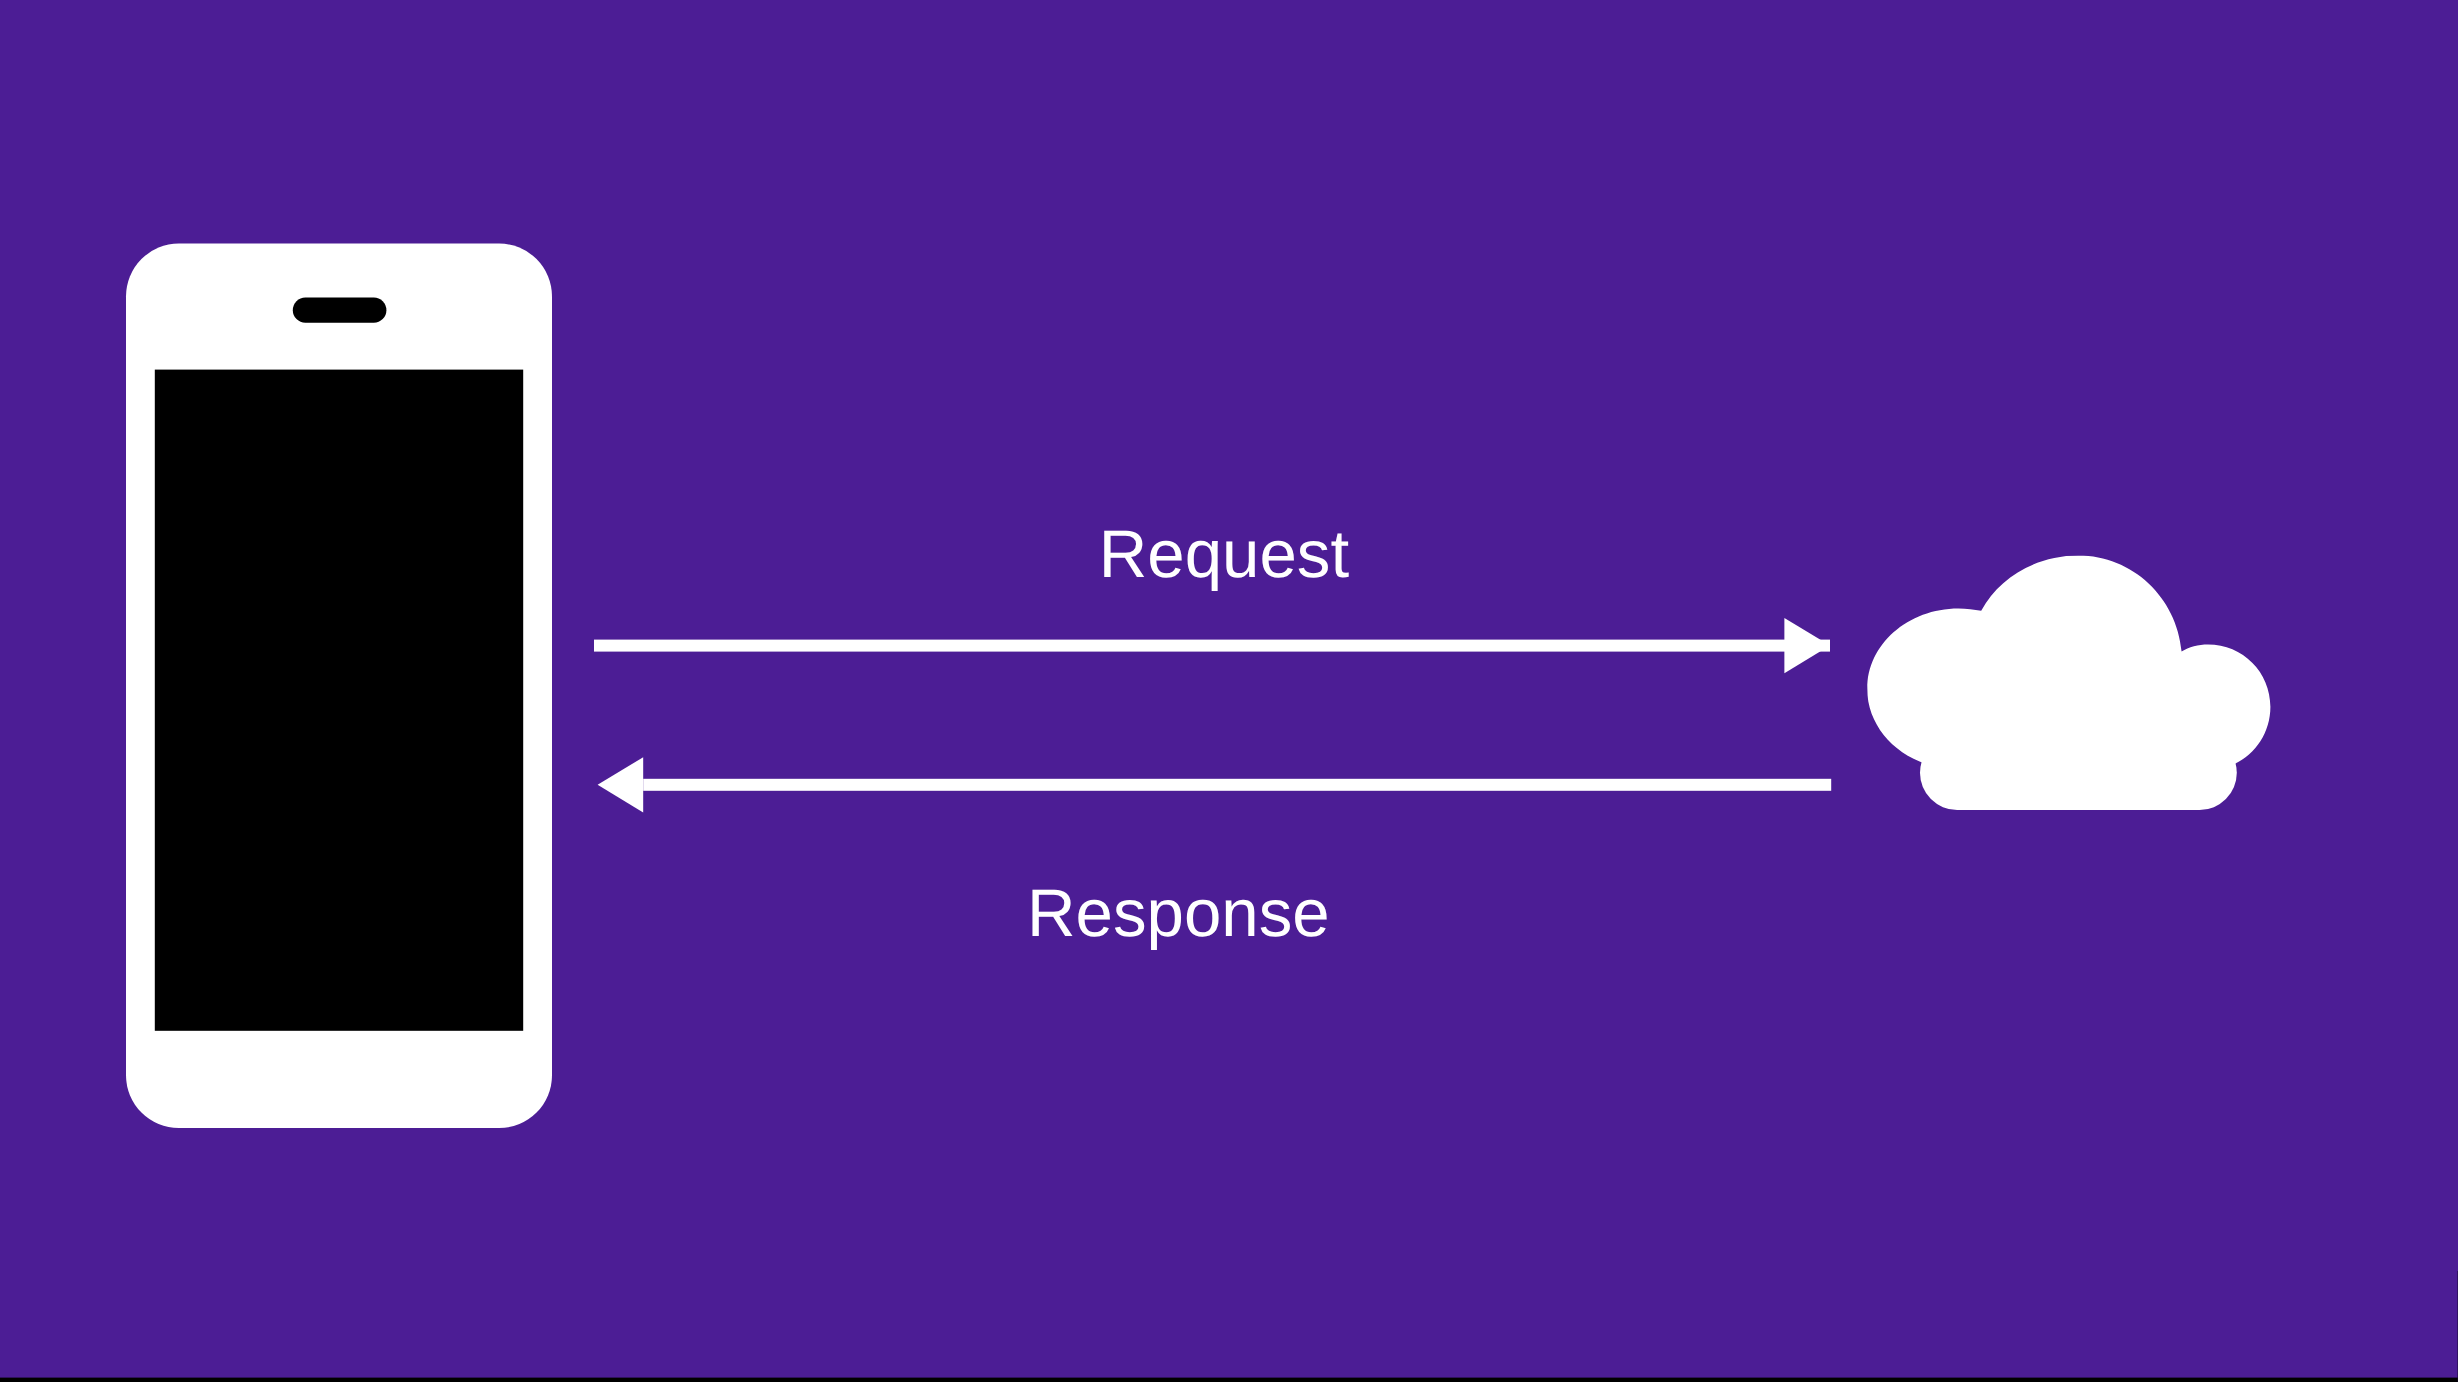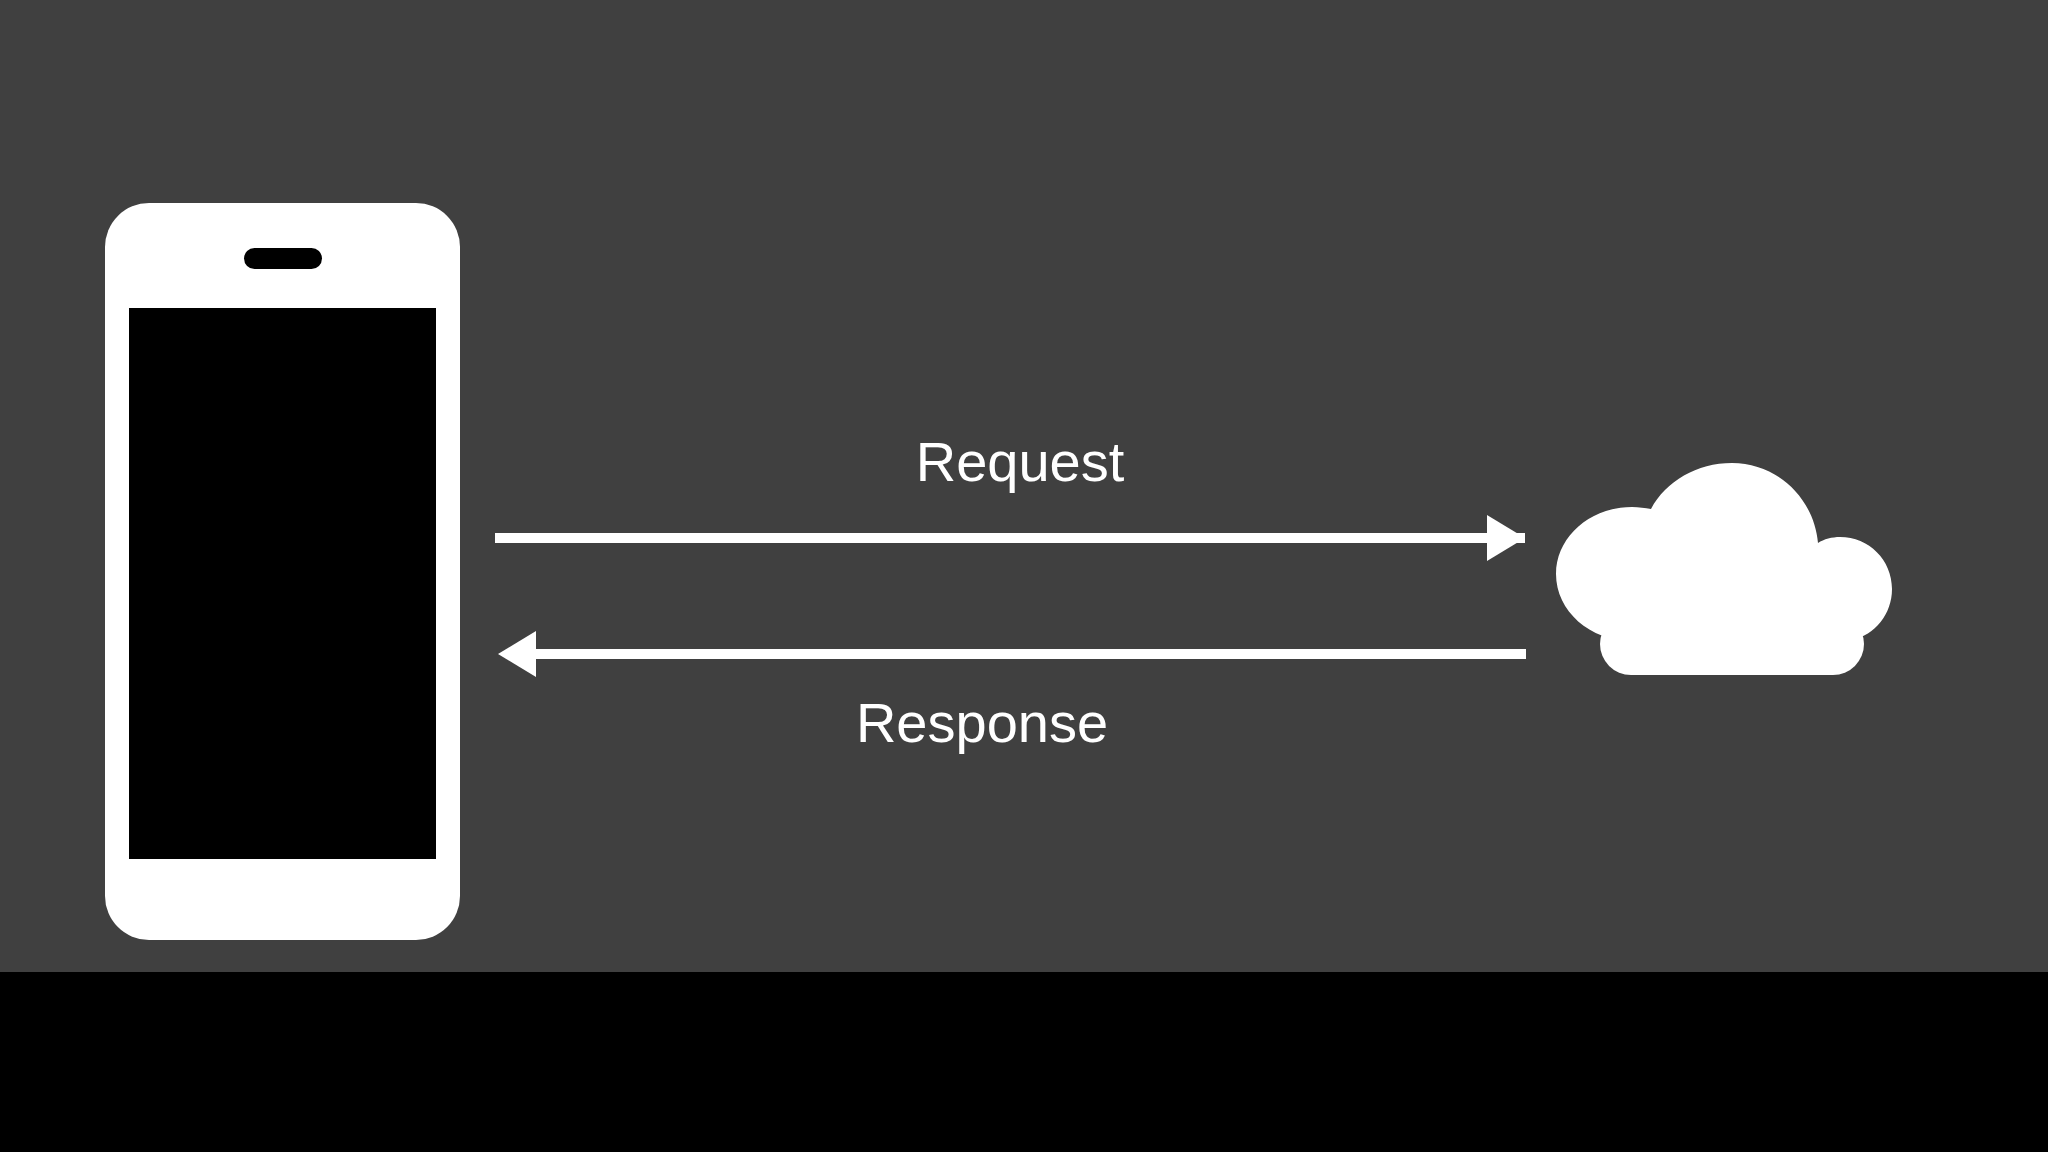--- a/index.html
+++ b/index.html
@@ -9,22 +9,22 @@
   }
   body {
     width: 2048px;
     height: 1152px;
     overflow: hidden;
     font-family: "Liberation Sans", sans-serif;
   }
   #stage {
     position: relative;
     width: 2048px;
-    height: 972px;
-    background: #404040;
+    height: 1148px;
+    background: #4c1d95;
   }
 
   
   .phone {
     position: absolute;
     left: 105px;
     top: 203px;
     width: 355px;
     height: 737px;
     background: #ffffff;
@@ -91,21 +91,21 @@
     white-space: nowrap;
   }
   #request-label-inner { position: relative; left: -4px; }
 
   
   #response-line { left: 536px; top: 649px; width: 990px; }
   #response-head { left: 498px; top: 631px; }
   #response-label {
     position: absolute;
     left: 0;
-    top: 695px;
+    top: 733px;
     width: 2048px;
     text-align: center;
     color: #ffffff;
     font-size: 56px;
     line-height: 1;
     white-space: nowrap;
   }
   #response-label-inner { position: relative; left: -42px; }
 
   

